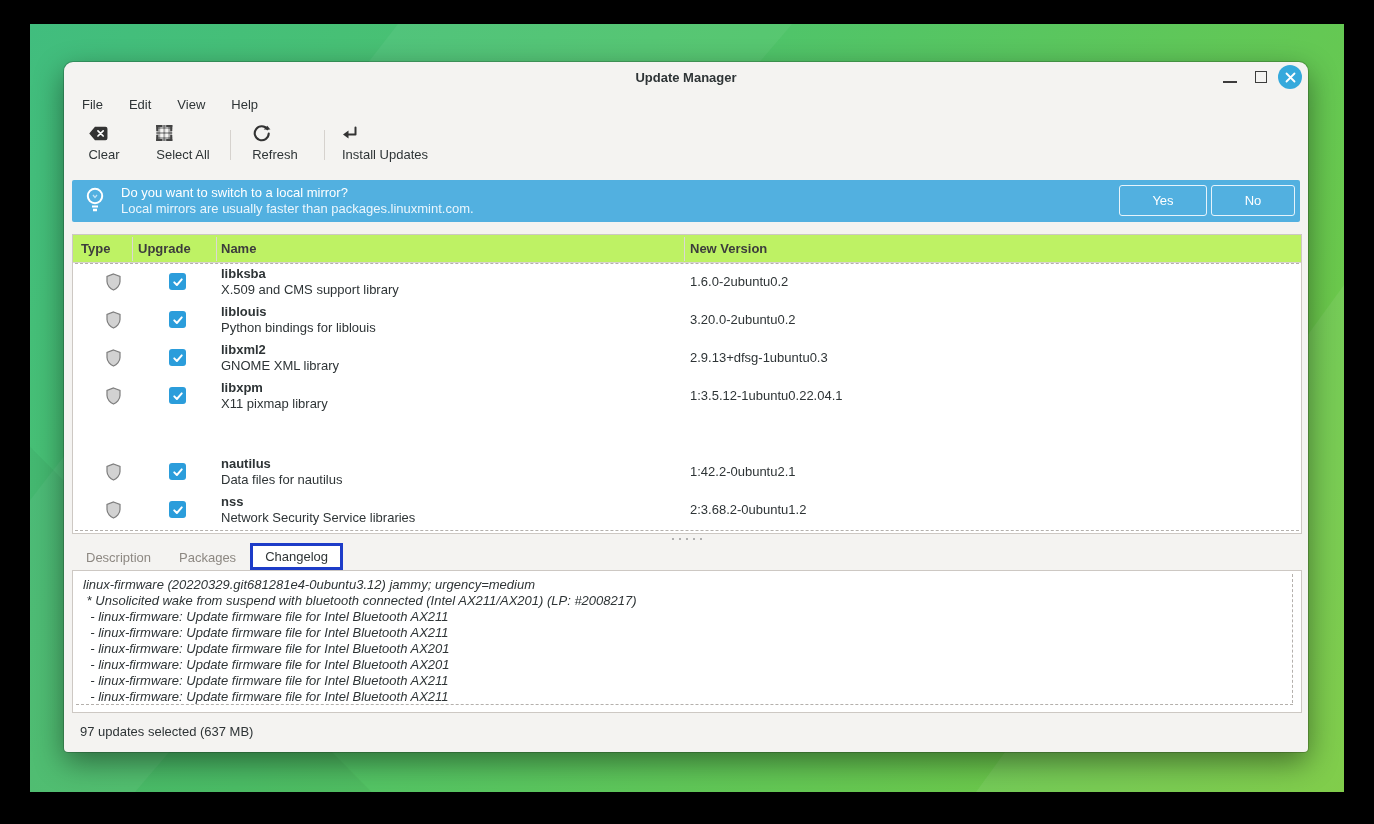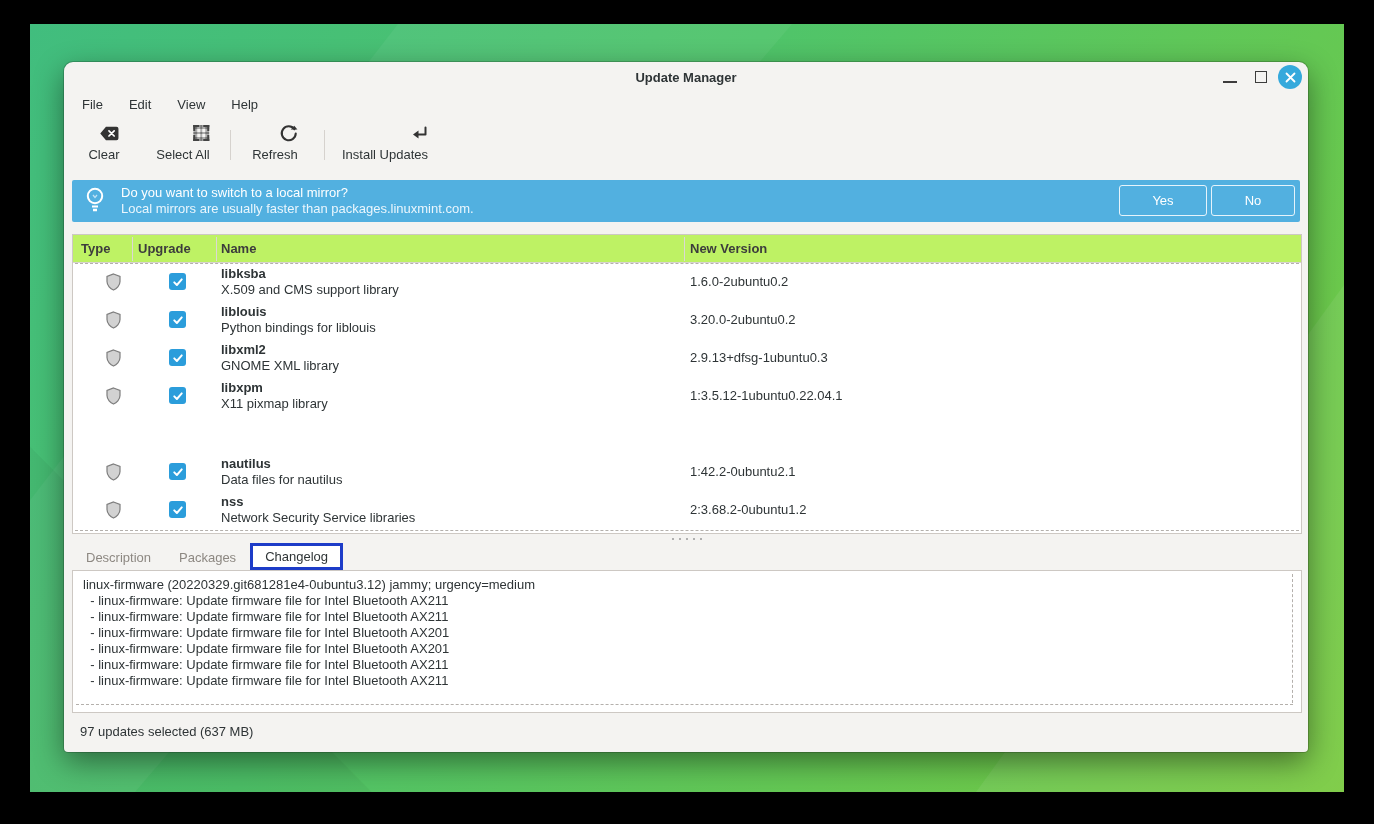--- a/index.html
+++ b/index.html
@@ -28,21 +28,21 @@
   .btn-close { position:absolute; left:1214px; top:3px; width:24px; height:24px; border-radius:50%;
                background:#35a9dc; display:flex; align-items:center; justify-content:center; }
 
   
   .menubar { position:absolute; left:8px; top:30px; height:26px; display:flex; align-items:center;gap:6px; }
   .menu-item { padding:0 10px; font-size:13px; color:#2e3436; line-height:26px; cursor:default; }
 
   
   .toolbar { position:absolute; left:0; top:56px; width:100%; height:56px; }
   .tool { position:absolute; top:5px; transform:translateX(-50%); display:flex;
-          flex-direction:column; align-items:flex-end; gap:4px; }
+          flex-direction:column; align-items:flex-start; gap:4px; }
   .tool .ticon { height:20px; display:flex; align-items:center; justify-content:center; }
   .tool .tlabel { font-size:13px; color:#2e3436; white-space:nowrap; }
   .tool-sep { position:absolute; top:12px; width:1px; height:30px; background:#d6d2ce; }
   .selicon { width:16px; height:16px; border:2px dashed #3a3a3a;
              background:repeating-linear-gradient(0deg,#aaa 0 2px,transparent 2px 5px),
                         repeating-linear-gradient(90deg,#aaa 0 2px,transparent 2px 5px);
              background-blend-mode:multiply; opacity:.95; }
 
   
   .banner { position:absolute; left:8px; top:118px; width:1228px; height:42px;
@@ -86,21 +86,21 @@
 
   
   .tabs { position:absolute; left:8px; top:481px; height:27px; display:flex; align-items:flex-end; }
   .tab { padding:0 14px; font-size:13px; line-height:25px; color:#8d8882; cursor:default; }
   .tab.active { background:#fff; color:#2e3436; border:3px solid #1d3cc8; line-height:21px;
                 padding:0 12px; height:27px; }
 
   
   .changelog { position:absolute; left:8px; top:508px; width:1230px; height:143px;
                background:#fff; border:1px solid #cdc8c3; overflow:hidden; }
-  .clog-inner { position:absolute; left:10px; top:6px; right:20px; }
+  .clog-inner { position:absolute; left:10px; top:6px; right:20px;font-style:italic; }
   .clog-line { font-size:13px; line-height:16px; color:#2e3436; white-space:pre; }
   .clog-dash-r { position:absolute; right:8px; top:3px; bottom:9px; border-right:1px dashed #b4b0ac; }
   .clog-dash-b { position:absolute; left:3px; right:8px; bottom:7px; border-top:1px dashed #b4b0ac; }
 
   
   .statusbar { position:absolute; left:0; bottom:0; width:100%; height:39px; }
   .status-text { position:absolute; left:16px; top:11px; font-size:13px; color:#2e3436; }
 </style>
 </head>
 <body>
@@ -294,20 +294,21 @@
   <div class="tabs">
     <div class="tab">Description</div>
     <div class="tab">Packages</div>
     <div class="tab active">Changelog</div>
   </div>
 
   <div class="changelog">
     <div class="clog-inner">
       <div class="clog-line">linux-firmware (20220329.git681281e4-0ubuntu3.12) jammy; urgency=medium</div>
       <div class="clog-line"></div>
+      <div class="clog-line"> * Unsolicited wake from suspend with bluetooth connected (Intel AX211/AX201) (LP: #2008217)</div>
       <div class="clog-line">  - linux-firmware: Update firmware file for Intel Bluetooth AX211</div>
       <div class="clog-line">  - linux-firmware: Update firmware file for Intel Bluetooth AX211</div>
       <div class="clog-line">  - linux-firmware: Update firmware file for Intel Bluetooth AX201</div>
       <div class="clog-line">  - linux-firmware: Update firmware file for Intel Bluetooth AX201</div>
       <div class="clog-line">  - linux-firmware: Update firmware file for Intel Bluetooth AX211</div>
       <div class="clog-line">  - linux-firmware: Update firmware file for Intel Bluetooth AX211</div>
     </div>
     <div class="clog-dash-r"></div>
     <div class="clog-dash-b"></div>
   </div>

